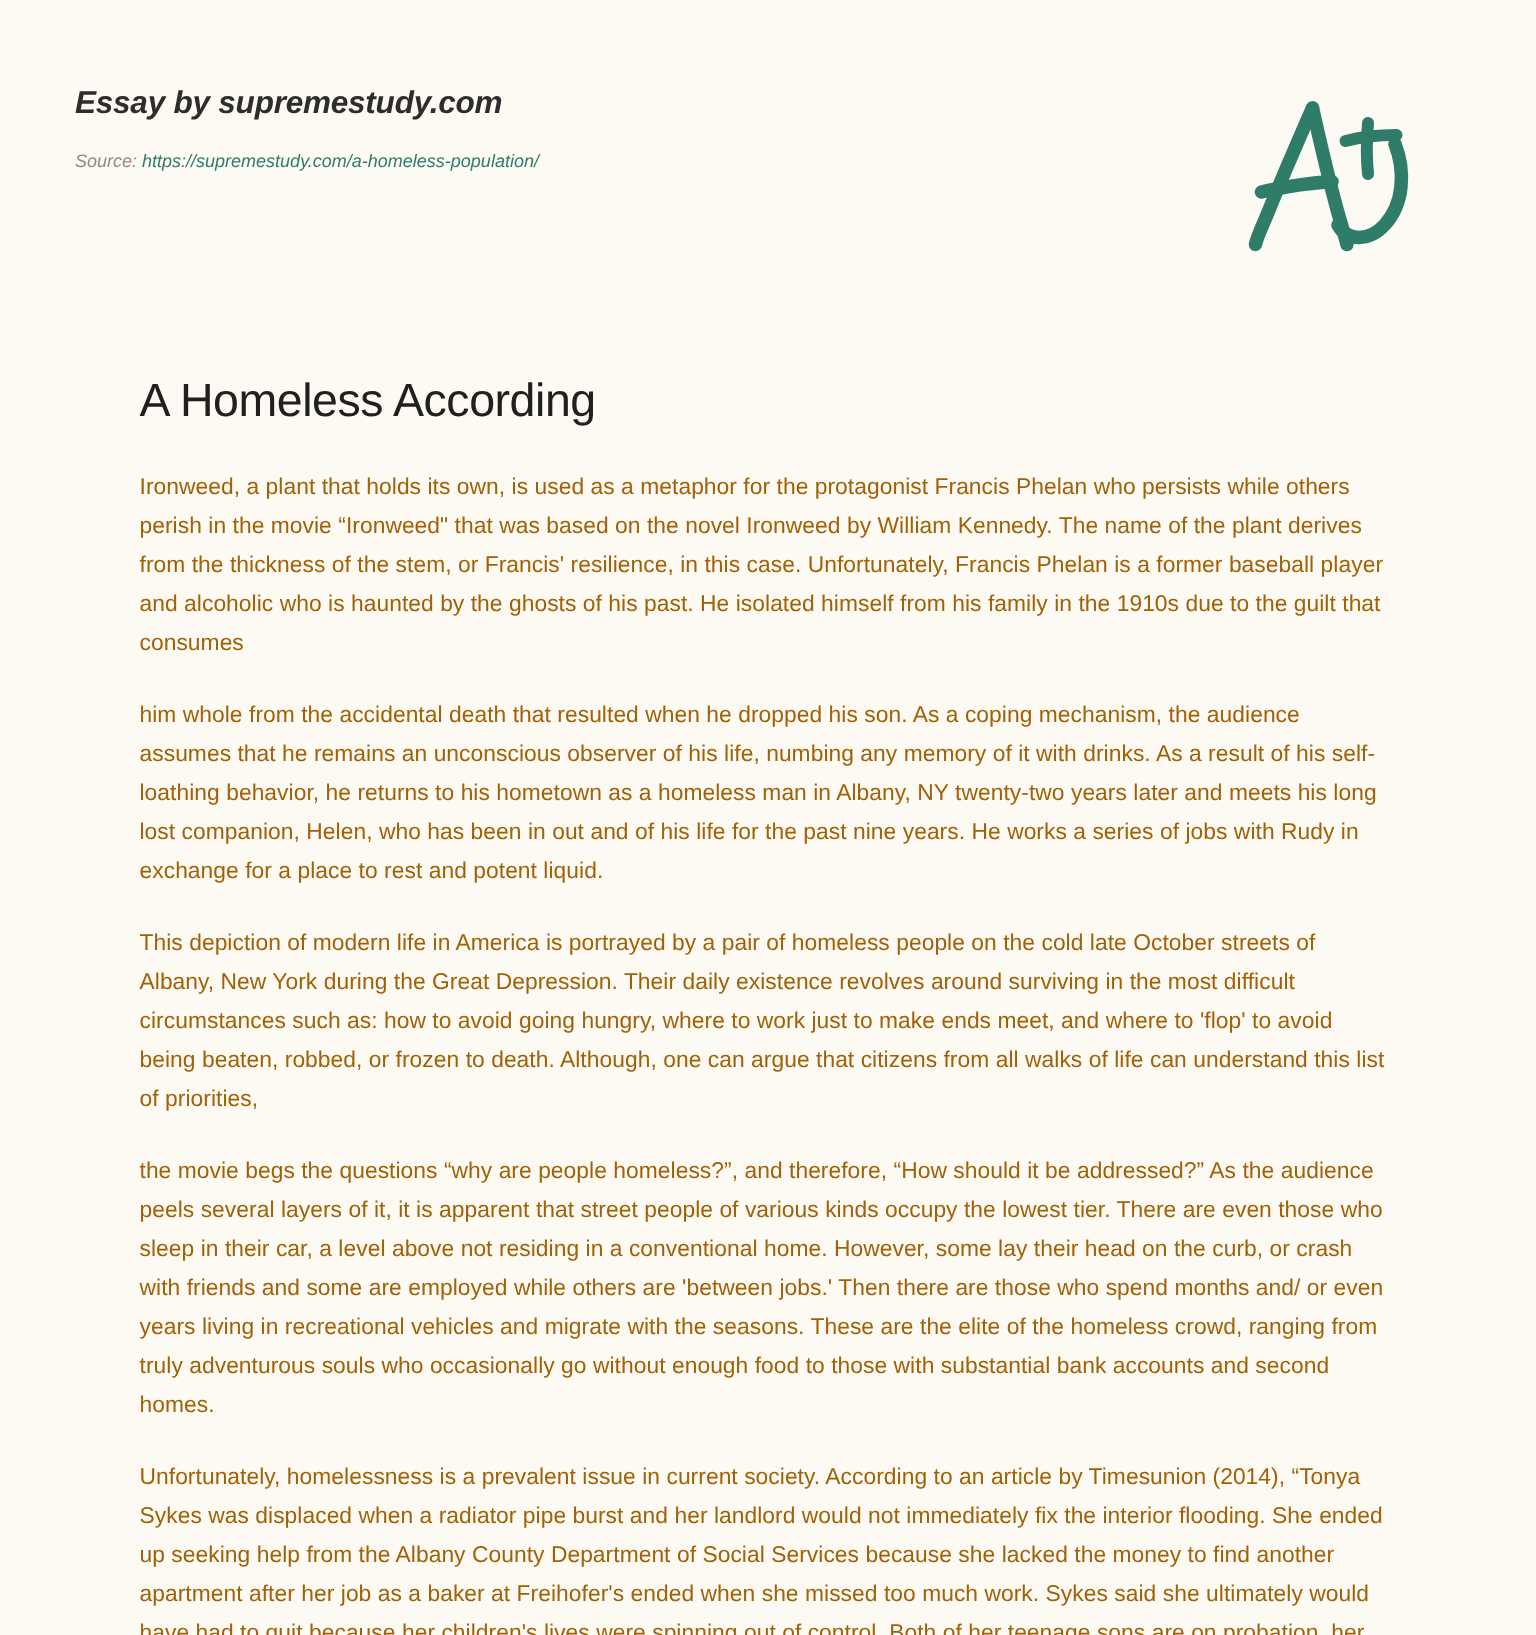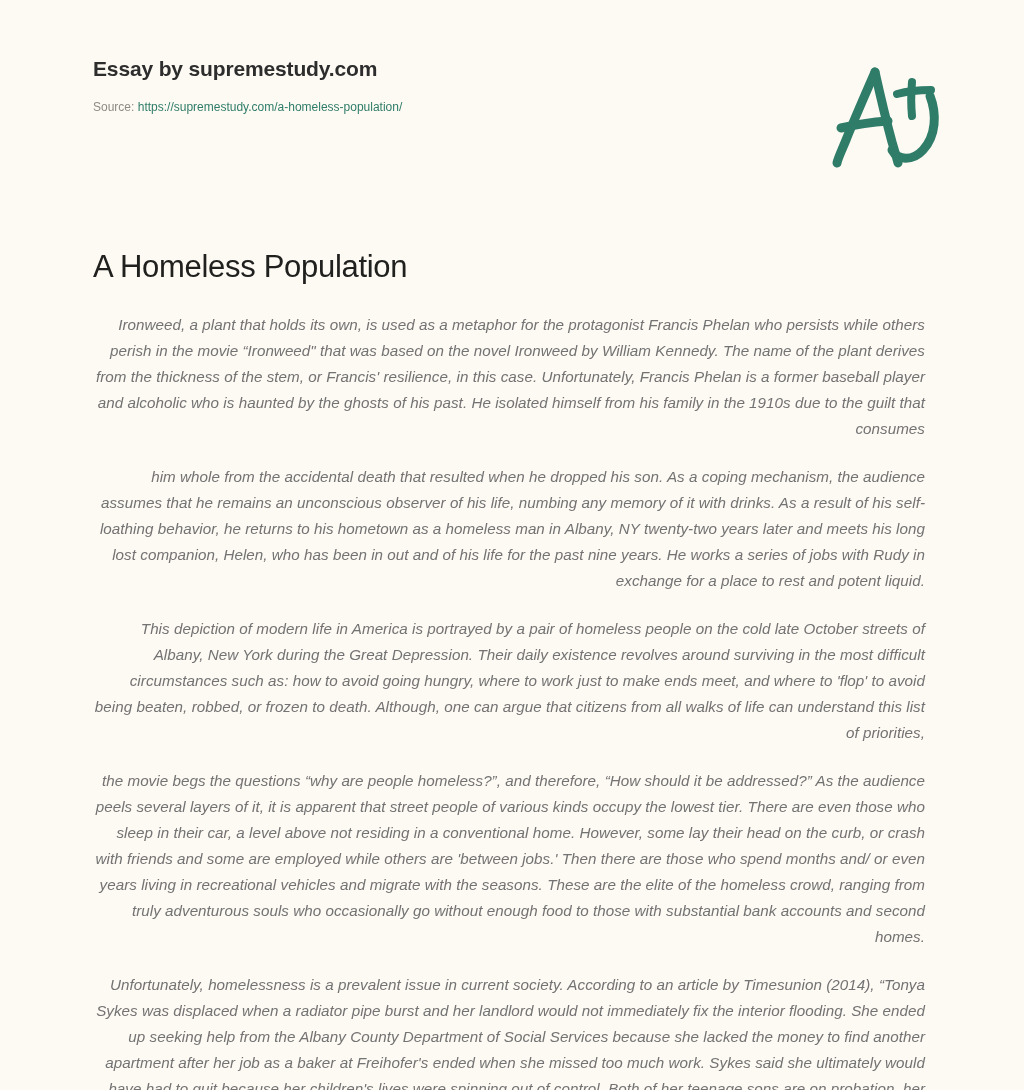--- a/index.html
+++ b/index.html
@@ -21,22 +21,23 @@
   .page {
     position: relative;
     width: 1024px;
     height: 1090px;
     padding: 0;
   }
 
   
   .header {
     position: relative;
-    padding: 56px 80px 0 93px;
+    padding: 56px 80px 0 50px;
     height: 200px;
+    font-style: italic;
   }
 
   .brand-block {
     display: block;
   }
 
   .essay-by {
     font-size: 21px;
     font-weight: bold;
     color: #2d2d2d;
@@ -97,24 +98,23 @@
     top: 312px;
     left: 0;
     right: 0;
     padding: 0 99px 0 93px;
   }
 
   .article p {
     margin: 0 0 22px 0;
     font-size: 15.2px;
     line-height: 26px;
-    color: #737373;
-    text-align: right;
+    color: #a16207;
+    text-align: left;
     letter-spacing: 0.04px;
-    font-style: italic;
   }
   .article p:last-child {
     margin-bottom: 0;
   }
 </style>
 </head>
 <body>
 
 <div class="page">
 
@@ -142,21 +142,21 @@
           <path d="M96 24 C 95 36, 95 48, 96 58" stroke-width="8"></path>
 
           <path d="M81 36 C 92 33, 106 32, 115 32" stroke-width="8"></path>
 
           <path d="M114 38 C 121 56, 120 78, 107 92 C 97 103, 82 103, 76 92" stroke-width="9"></path>
         </g>
       </svg>
     </div>
   </div>
 
-  <h1 class="doc-title">A Homeless Population</h1>
+  <h1 class="doc-title">A Homeless According</h1>
 
   <div class="article">
     <p>Ironweed, a plant that holds its own, is used as a metaphor for the protagonist Francis Phelan who persists while others perish in the movie “Ironweed" that was based on the novel Ironweed by William Kennedy. The name of the plant derives from the thickness of the stem, or Francis' resilience, in this case. Unfortunately, Francis Phelan is a former baseball player and alcoholic who is haunted by the ghosts of his past. He isolated himself from his family in the 1910s due to the guilt that consumes</p>
     <p>him whole from the accidental death that resulted when he dropped his son. As a coping mechanism, the audience assumes that he remains an unconscious observer of his life, numbing any memory of it with drinks. As a result of his self- loathing behavior, he returns to his hometown as a homeless man in Albany, NY twenty-two years later and meets his long lost companion, Helen, who has been in out and of his life for the past nine years. He works a series of jobs with Rudy in exchange for a place to rest and potent liquid.</p>
     <p>This depiction of modern life in America is portrayed by a pair of homeless people on the cold late October streets of Albany, New York during the Great Depression. Their daily existence revolves around surviving in the most difficult circumstances such as: how to avoid going hungry, where to work just to make ends meet, and where to 'flop' to avoid being beaten, robbed, or frozen to death. Although, one can argue that citizens from all walks of life can understand this list of priorities,</p>
     <p>the movie begs the questions “why are people homeless?”, and therefore, “How should it be addressed?” As the audience peels several layers of it, it is apparent that street people of various kinds occupy the lowest tier. There are even those who sleep in their car, a level above not residing in a conventional home. However, some lay their head on the curb, or crash with friends and some are employed while others are 'between jobs.' Then there are those who spend months and/ or even years living in recreational vehicles and migrate with the seasons. These are the elite of the homeless crowd, ranging from truly adventurous souls who occasionally go without enough food to those with substantial bank accounts and second homes.</p>
     <p>Unfortunately, homelessness is a prevalent issue in current society. According to an article by Timesunion (2014), “Tonya Sykes was displaced when a radiator pipe burst and her landlord would not immediately fix the interior flooding. She ended up seeking help from the Albany County Department of Social Services because she lacked the money to find another apartment after her job as a baker at Freihofer's ended when she missed too much work. Sykes said she ultimately would have had to quit because her children's lives were spinning out of control. Both of her teenage sons are on probation, her 7-year-old daughter suffers from asthma and her 3-year-old son was found wandering the Albany s</p>
   </div>
 
 </div>

